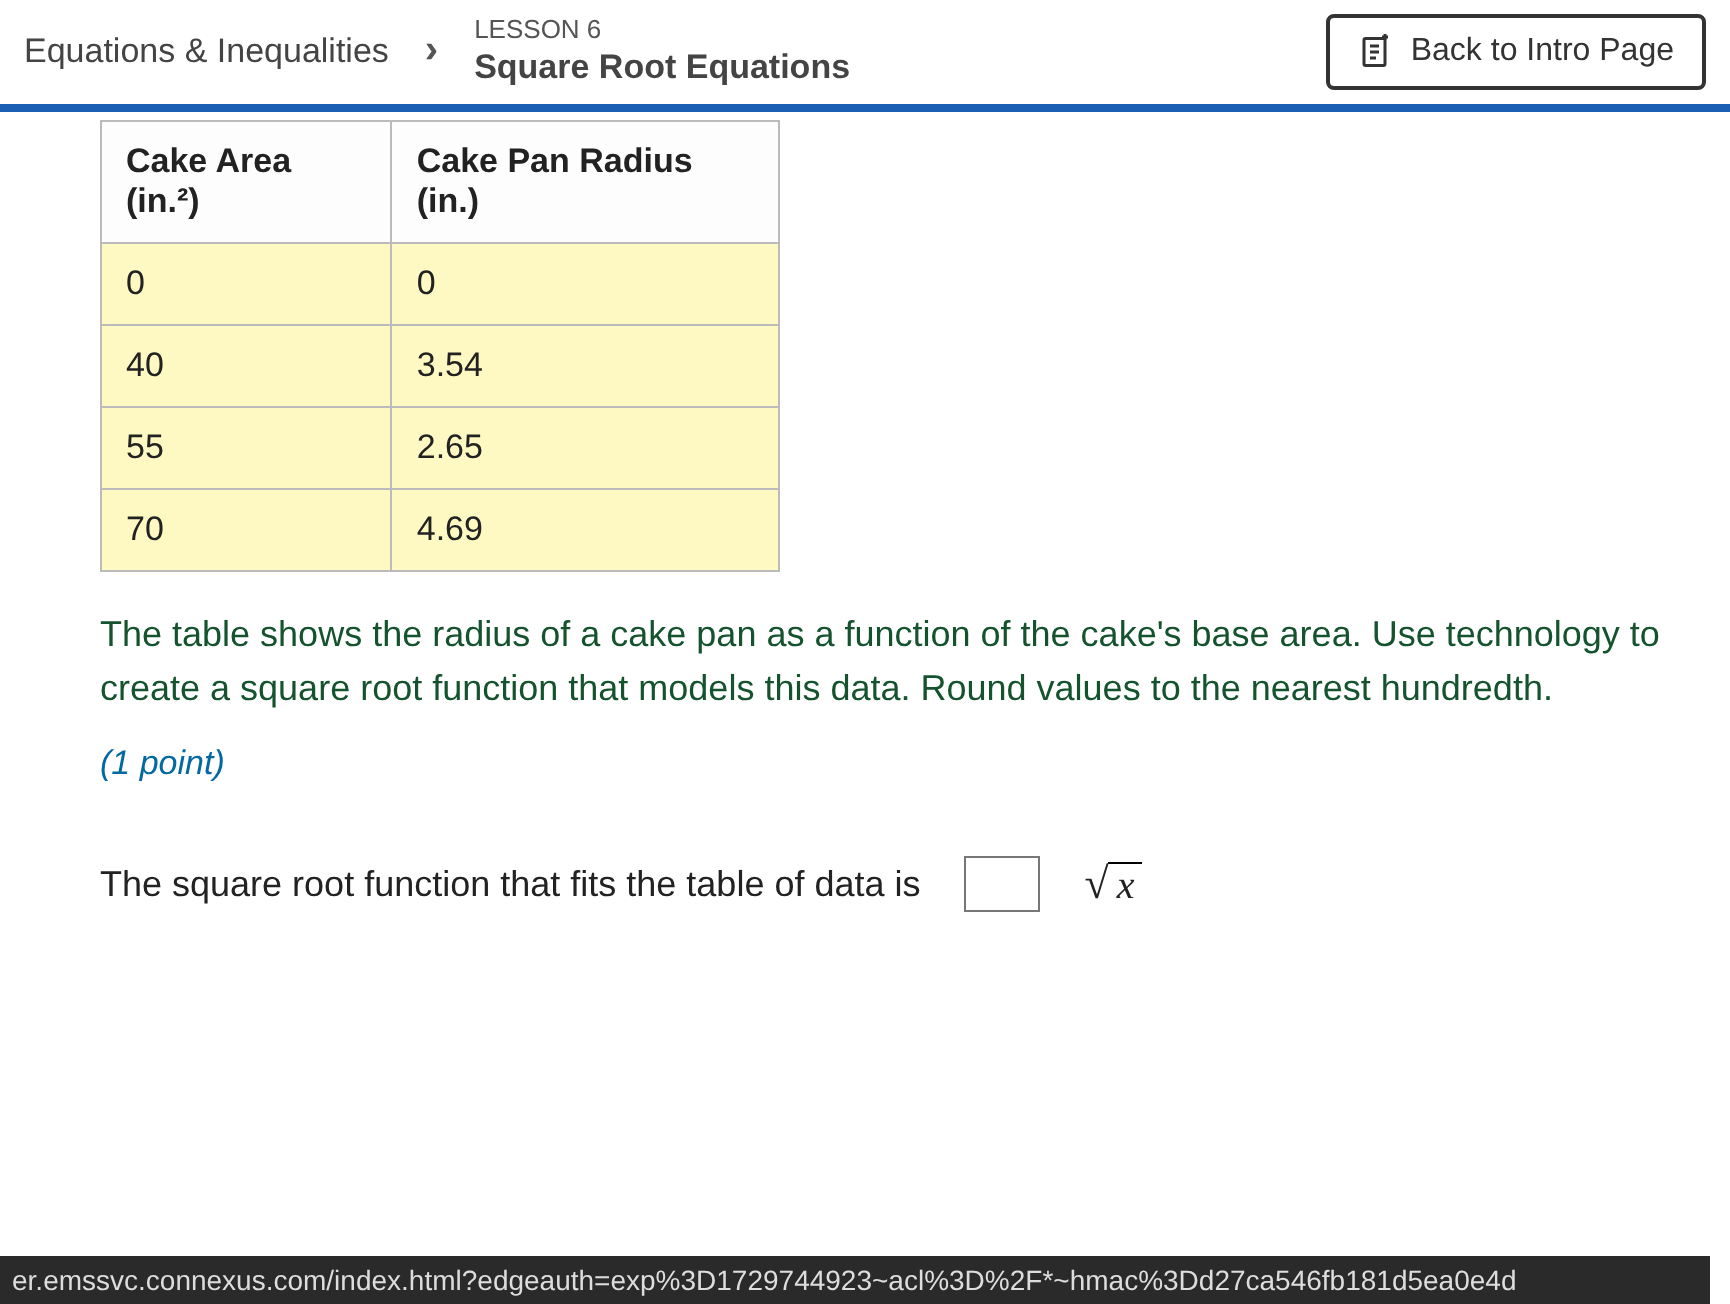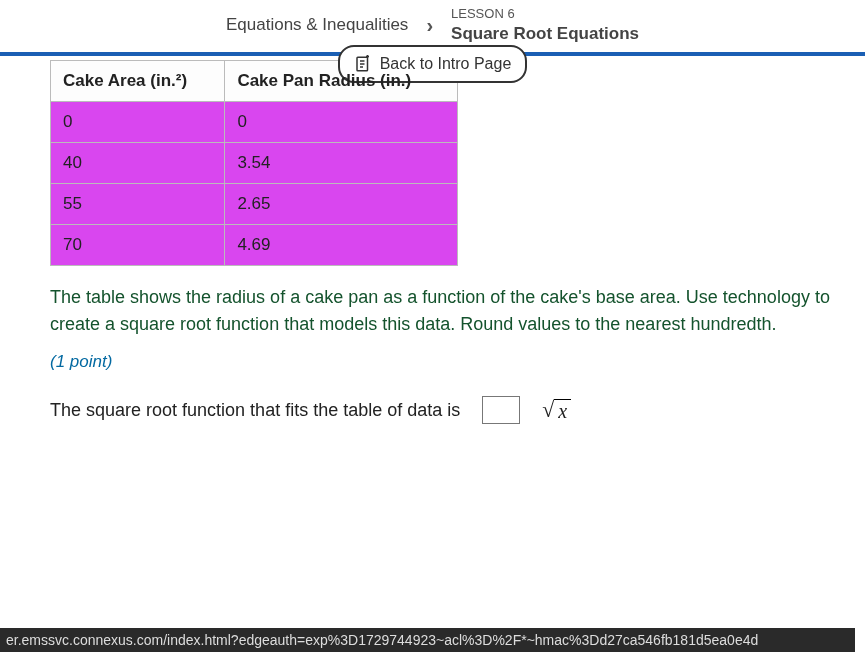--- a/index.html
+++ b/index.html
@@ -14,21 +14,20 @@
       height: 652px;
       overflow: hidden;
       position: relative;
     }
     .header {
       display: flex;
       align-items: center;
       padding: 6px 12px;
       border-bottom: 4px solid #1a5fb4;
       height: 56px;
-      flex-direction: column;
     }
     .breadcrumb-section {
       display: flex;
       align-items: center;
       flex: 1;
     }
     .breadcrumb-title {
       color: #444;
       font-size: 17px;
       font-weight: 500;
@@ -50,41 +49,41 @@
       font-weight: 500;
       text-transform: uppercase;
     }
     .lesson-name {
       color: #444;
       font-size: 17px;
       font-weight: 700;
     }
     .back-button {
       border: 2px solid #333;
-      border-radius: 16px;
+      border-radius: 4px;
       background: #fff;
       padding: 8px 14px;
       display: flex;
       align-items: center;
       gap: 8px;
       cursor: pointer;
       font-size: 16px;
       color: #333;
       font-weight: 500;
     }
     .back-icon {
       display: inline-flex;
     }
     .content {
       padding: 4px 12px 12px 50px;
     }
     table.data-table {
       border-collapse: collapse;
-      width: 408px;
-      background: #d946ef;
+      width: 340px;
+      background: #fef9c3;
     }
     table.data-table th,
     table.data-table td {
       border: 1px solid #bbb;
       padding: 10px 12px;
       text-align: left;
       font-size: 17px;
       color: #222;
       vertical-align: top;
     }
@@ -99,21 +98,21 @@
       line-height: 1.5;
       max-width: 780px;
     }
     .points {
       margin-top: 14px;
       font-style: italic;
       font-size: 17px;
       color: #0369a1;
     }
     .answer-row {
-      margin-top: 24px;
+      margin-top: 36px;
       display: flex;
       align-items: center;
       font-size: 18px;
       color: #222;
       gap: 18px;
     }
     .answer-input {
       width: 38px;
       height: 28px;
       border: 1px solid #777;

